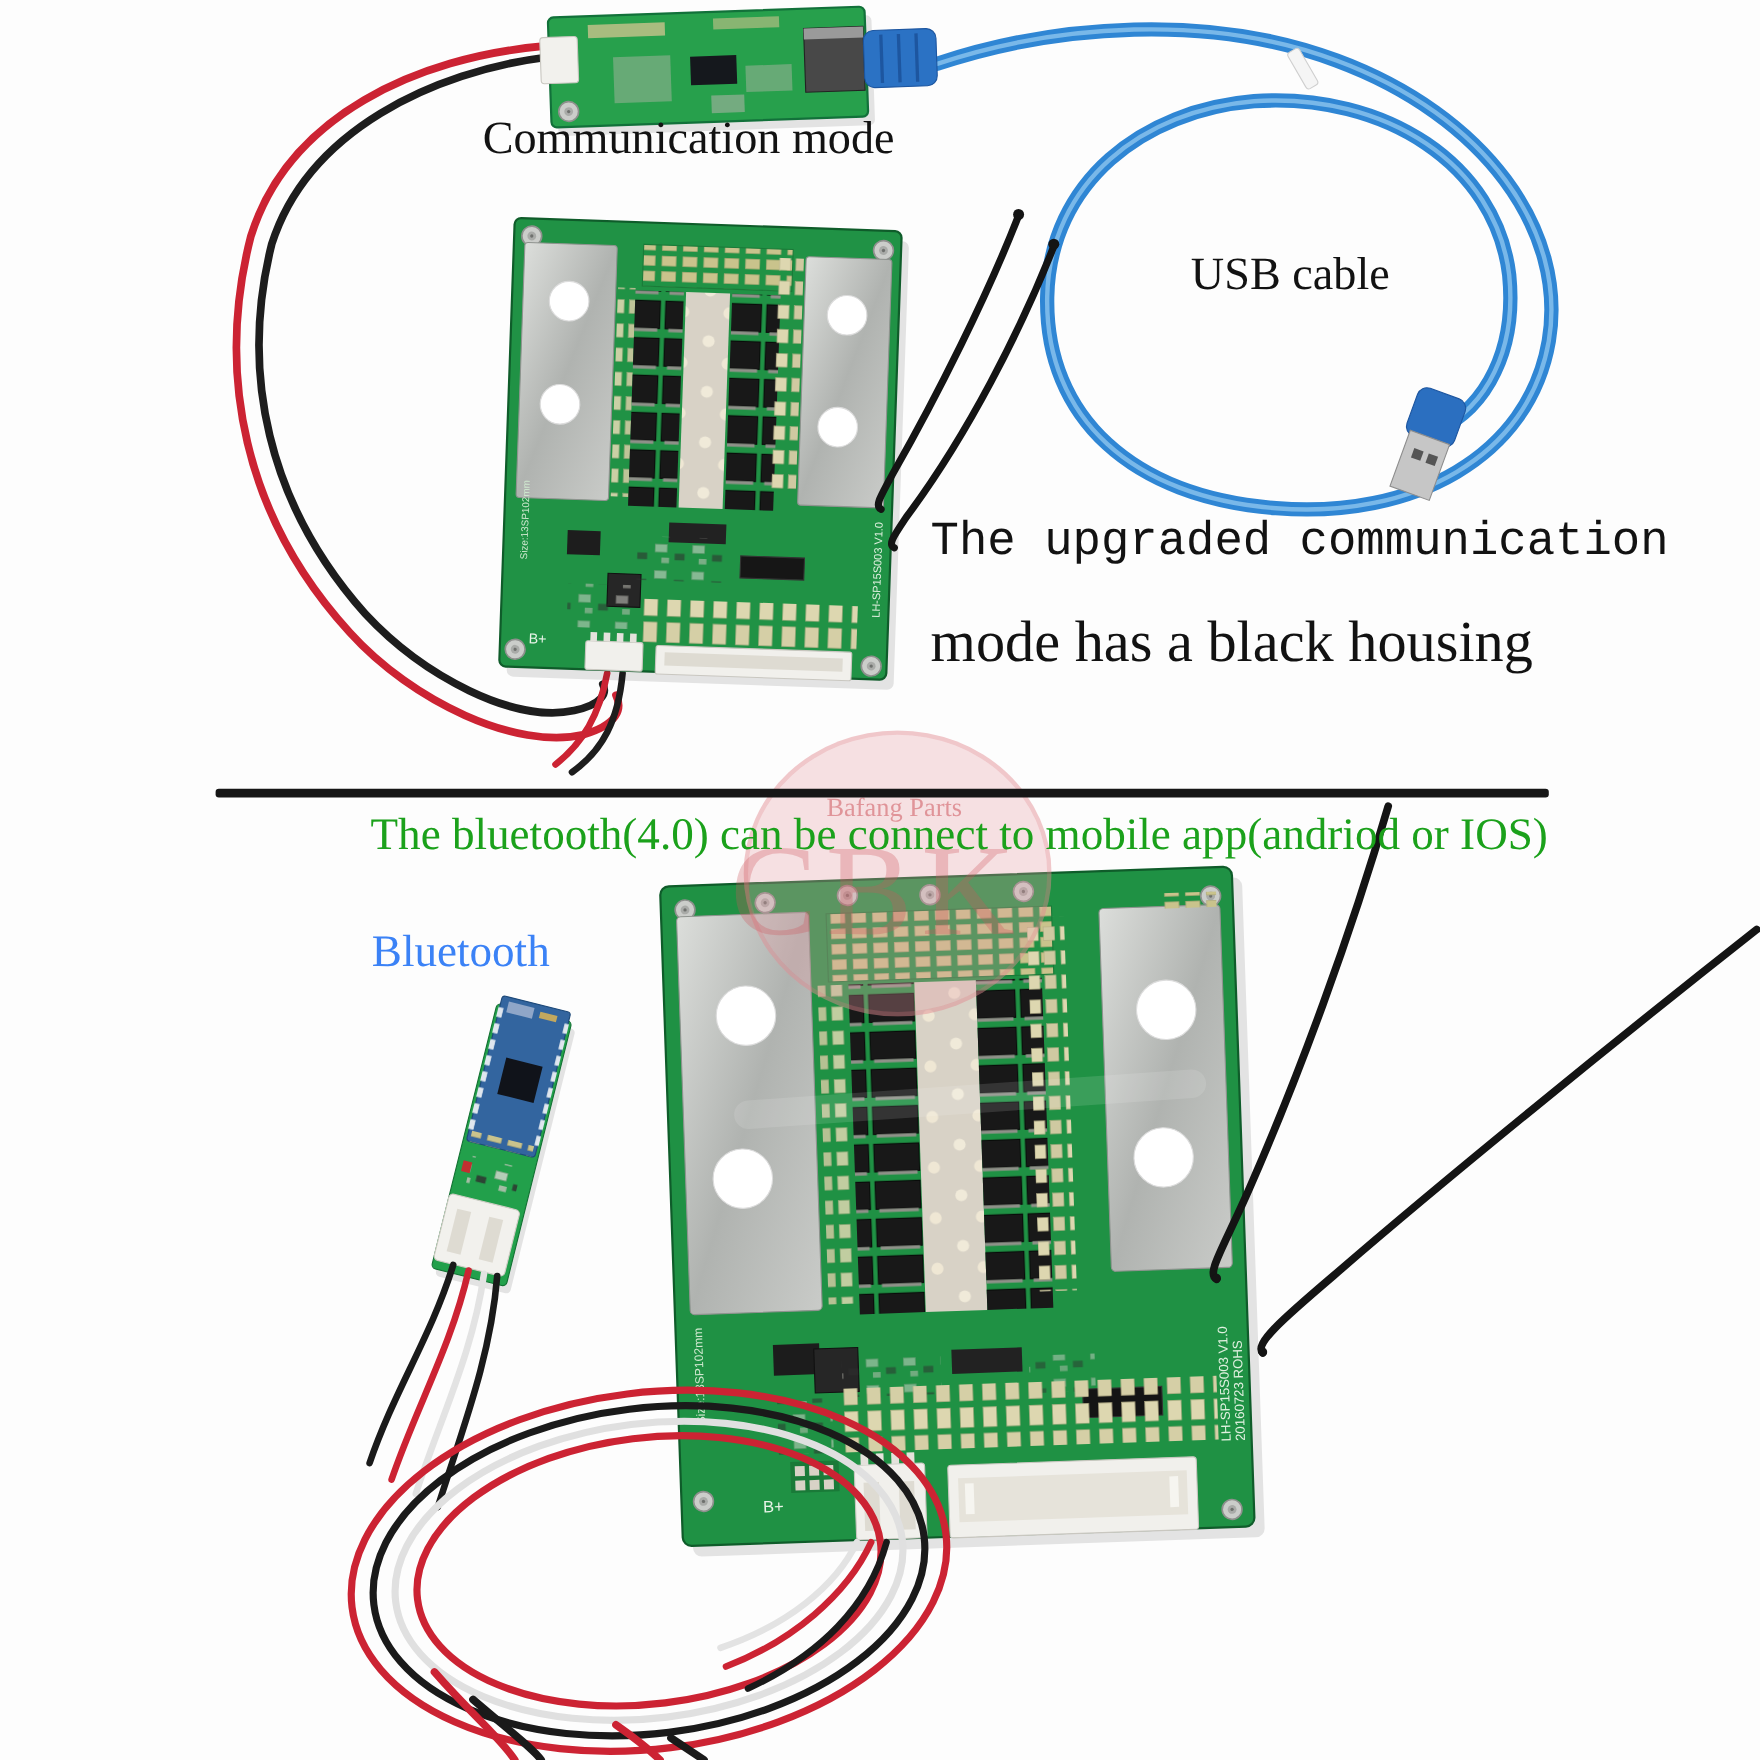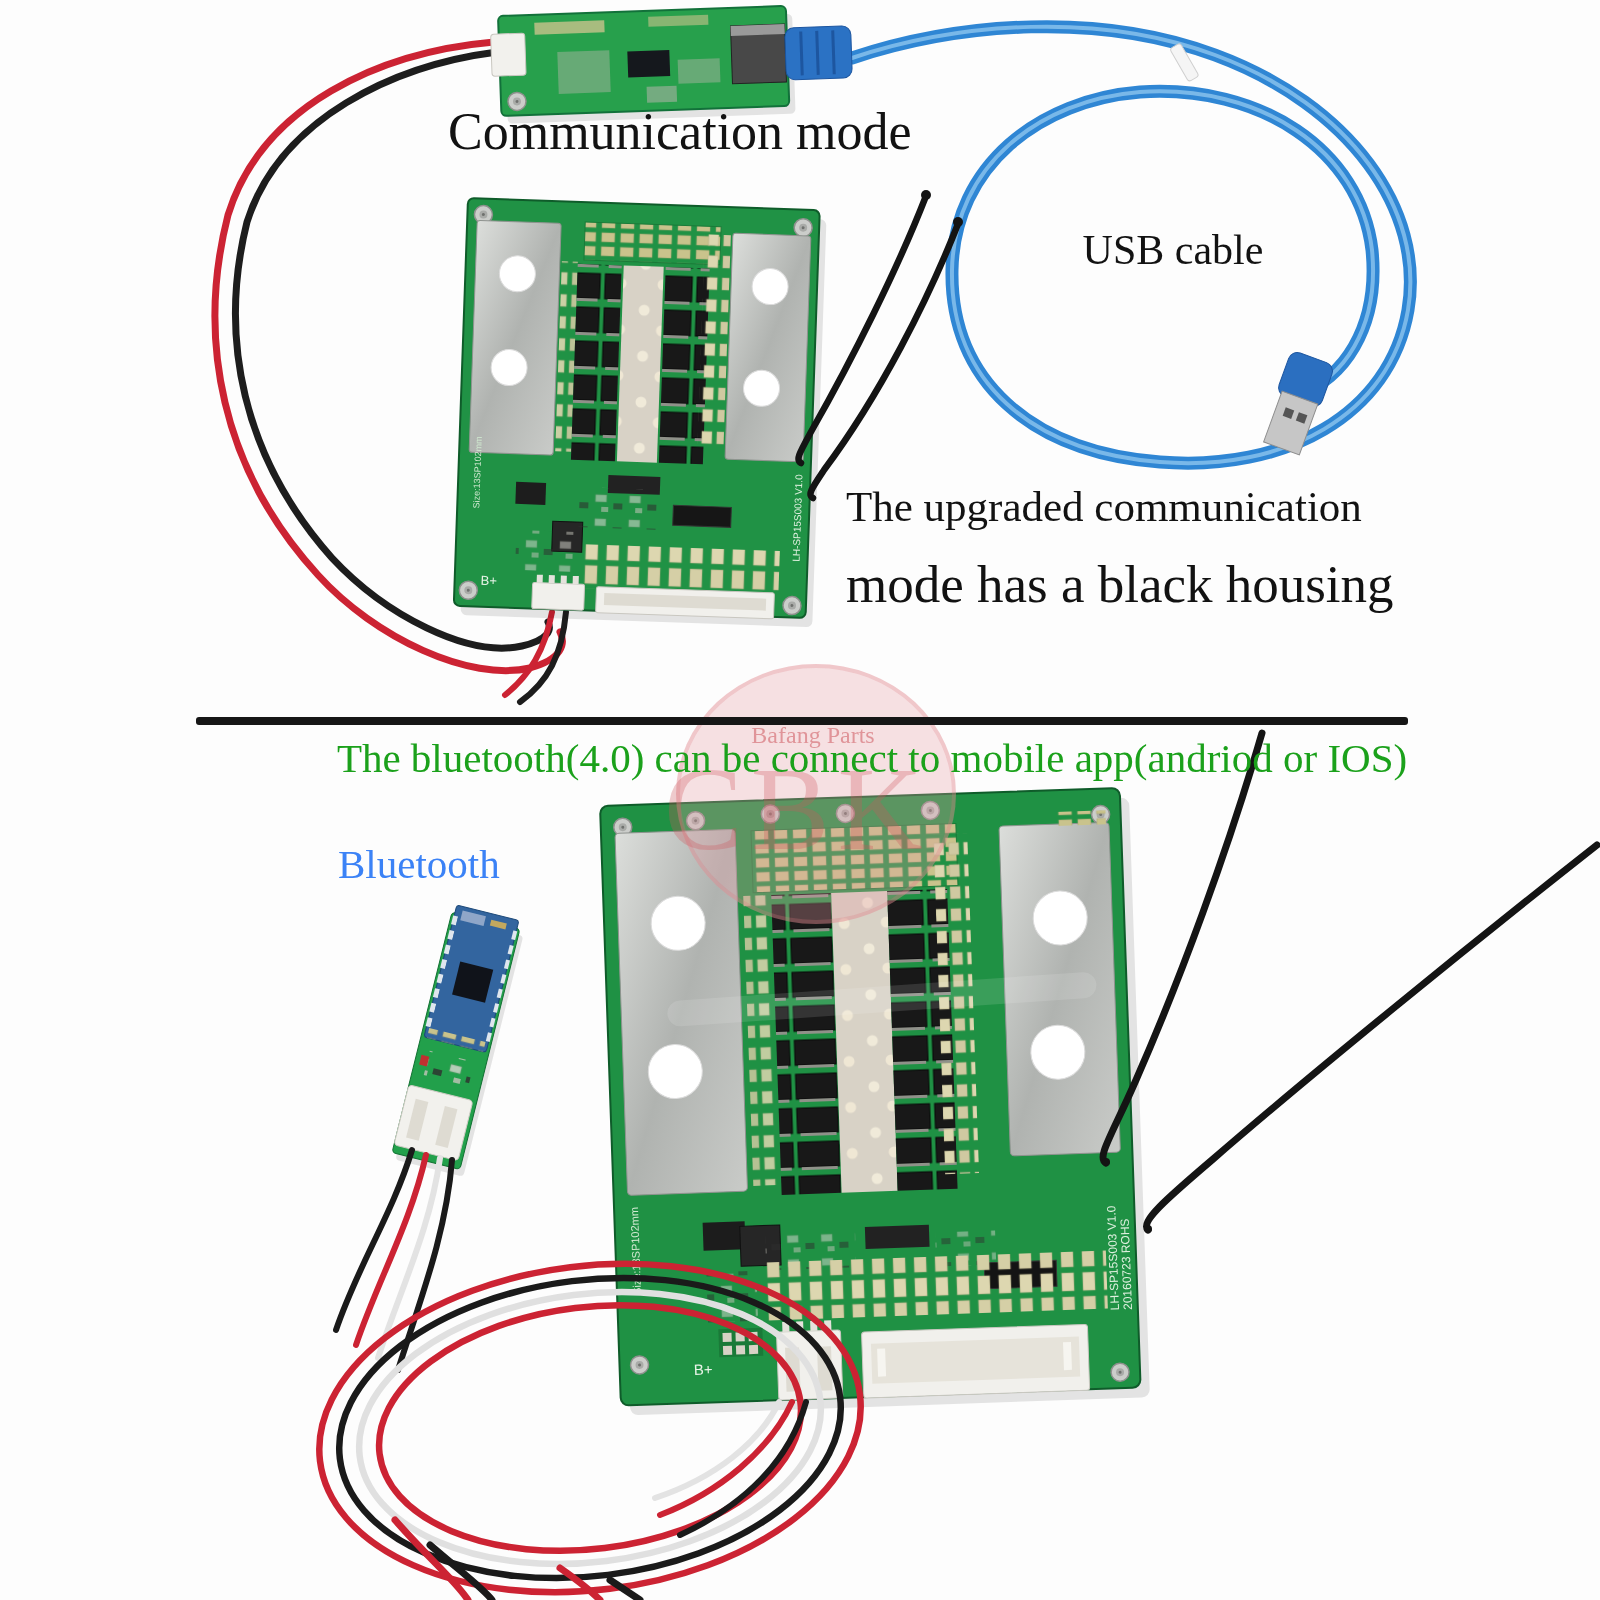--- a/index.html
+++ b/index.html
@@ -1,23 +1,23 @@
 <!DOCTYPE html>
 <html><head>
 <meta charset="utf-8">
 <style>
   html,body{margin:0;padding:0;background:#ffffff;}
   #stage{position:relative;width:1600px;height:1600px;background:#fdfdfd;overflow:hidden;
          font-family:"Liberation Serif", serif;}
   #scene{position:absolute;left:0;top:0;}
   .lbl{position:absolute;color:#121212;white-space:nowrap;}
   .lbl-serif{font-family:"Liberation Serif", serif;}
-  #lbl-comm{left:448px;top:102px;width:380px;font-size:52px;text-align:center;}
+  #lbl-comm{left:436px;top:102px;width:380px;font-size:42px;text-align:center;}
   #lbl-usb{left:1058px;top:182px;width:230px;font-size:42px;text-align:center;margin-top:44px;}
-  #lbl-upg1{left:846px;top:482px;font-size:43px;}
+  #lbl-upg1{left:846px;top:468px;font-size:43px;font-family:Liberation Mono, monospace;}
   #lbl-upg2{left:846px;top:554px;font-size:53px;}
   #divider{position:absolute;left:196px;top:717px;width:1212px;height:8px;background:#161616;border-radius:3px;}
   #lbl-blue-title{left:226px;top:734px;width:1292px;font-size:41px;color:#1ba11b;text-align:center;}
   #lbl-bluetooth{left:338px;top:840px;font-size:41px;color:#3b82f6;text-align:right;}
   
   #wm-circle{position:absolute;left:676px;top:664px;width:272px;height:252px;border-radius:50%;
              background:rgba(232,160,166,0.30);border:4px solid rgba(220,120,128,0.25);}
   #wm-line{position:absolute;left:688px;top:722px;width:250px;text-align:center;font-size:24px;
            color:rgba(205,85,92,0.55);}
   #wm-brand{position:absolute;left:664px;top:742px;width:300px;font-size:118px;

